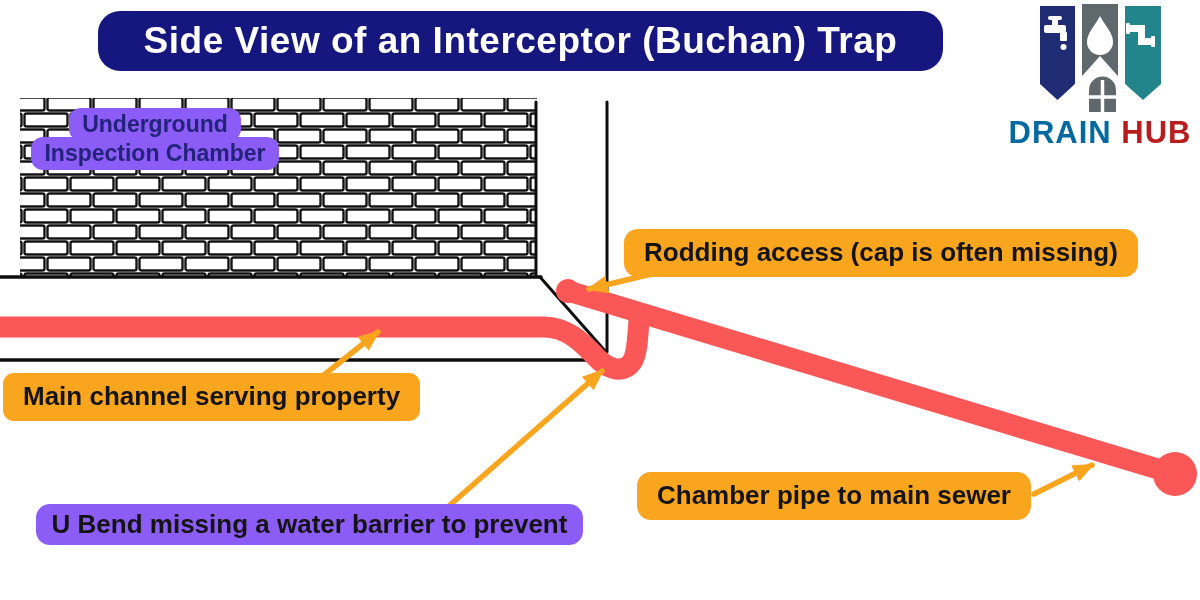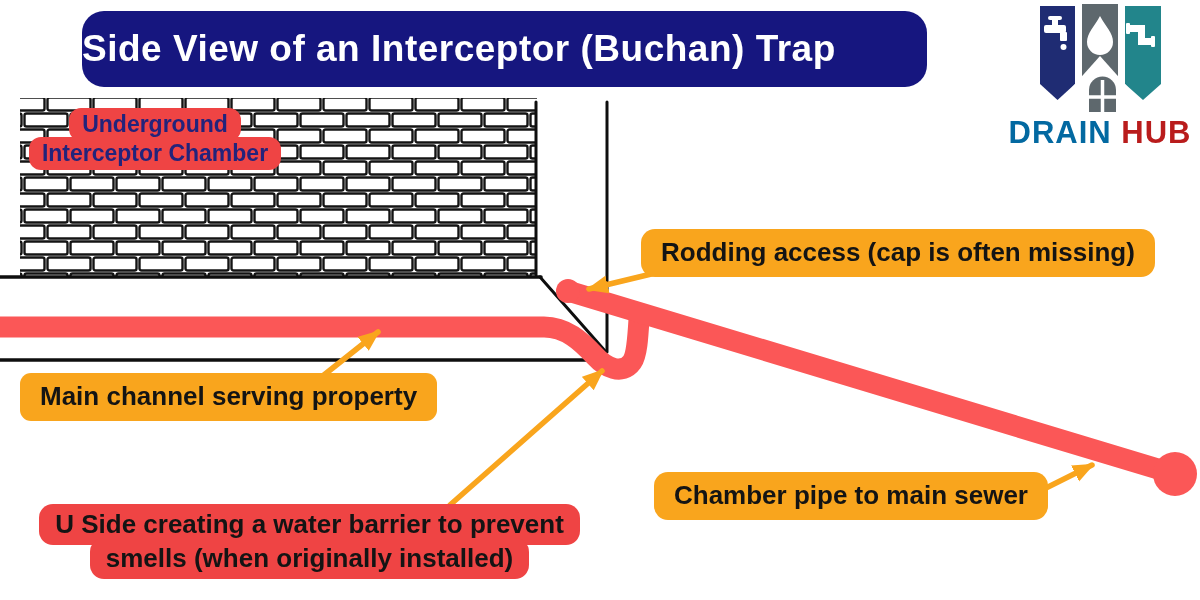--- a/index.html
+++ b/index.html
@@ -4,37 +4,37 @@
 <style>
   html,body{margin:0;padding:0;}
   body{
     width:1200px;height:600px;position:relative;overflow:hidden;
     background:#ffffff;
     font-family:"Liberation Sans","DejaVu Sans",sans-serif;
   }
   .abs{position:absolute;}
   
   .title-banner{
-    left:82px;top:11px;width:845px;height:76px;
+    left:98px;top:11px;width:845px;height:60px;
     background:#16167F;border-radius:22px;
-    display:flex;align-items:center;
+    display:flex;align-items:center;justify-content:center;
   }
   .title-banner span{
     color:#ffffff;font-size:37px;font-weight:bold;letter-spacing:.5px;white-space:nowrap;
   }
   
   .bubble{
     position:absolute;background:#F9A51D;border-radius:14px;
     color:#141414;font-weight:bold;font-size:26px;line-height:1.15;
-    padding:9px 20px;white-space:nowrap;text-align:center;margin-left:17px;
+    padding:9px 20px;white-space:nowrap;text-align:center;
   }
   
   .bubble-stack{position:absolute;display:flex;flex-direction:column;align-items:center;}
   .bubble-stack .line{
-    background:#ef4444;border-radius:14px;font-weight:bold;
+    background:#8b5cf6;border-radius:14px;font-weight:bold;
     padding:5px 16px;white-space:nowrap;text-align:center;
   }
   .bubble-stack .line + .line{margin-top:-7px;}
   .ubend-stack{left:17px;top:504px;width:585px;color:#141414;font-size:26px;}
   .chamber-stack{left:30px;top:108px;width:250px;color:#23237B;font-size:23px;}
   .chamber-stack .line{padding:3px 13px;border-radius:12px;}
   .chamber-stack .line + .line{margin-top:-4px;}
   
   .logo-wordmark{
     left:1000px;top:115px;width:200px;text-align:center;
@@ -122,25 +122,24 @@
   </g>
 </svg>
 <div class="abs logo-wordmark">
   <span class="w1">DRAIN</span>
   <span> </span>
   <span class="w2">HUB</span>
 </div>
 
 <div class="bubble-stack chamber-stack">
   <div class="line">Underground</div>
-  <div class="line">Interceptor Chamber</div>
+  <div class="line">Inspection Chamber</div>
 </div>
 
 <div class="bubble" style="left:624px;top:229px;">Rodding access (cap is often missing)</div>
 
 <div class="bubble" style="left:3px;top:373px;border-radius:11px;">Main channel serving property</div>
 
 <div class="bubble-stack ubend-stack">
-  <div class="line">U Side creating a water barrier to prevent</div>
-  <div class="line">smells (when originally installed)</div>
+  <div class="line">U Bend missing a water barrier to prevent</div>
 </div>
 
 <div class="bubble" style="left:637px;top:472px;">Chamber pipe to main sewer</div>
 
 </body></html>

